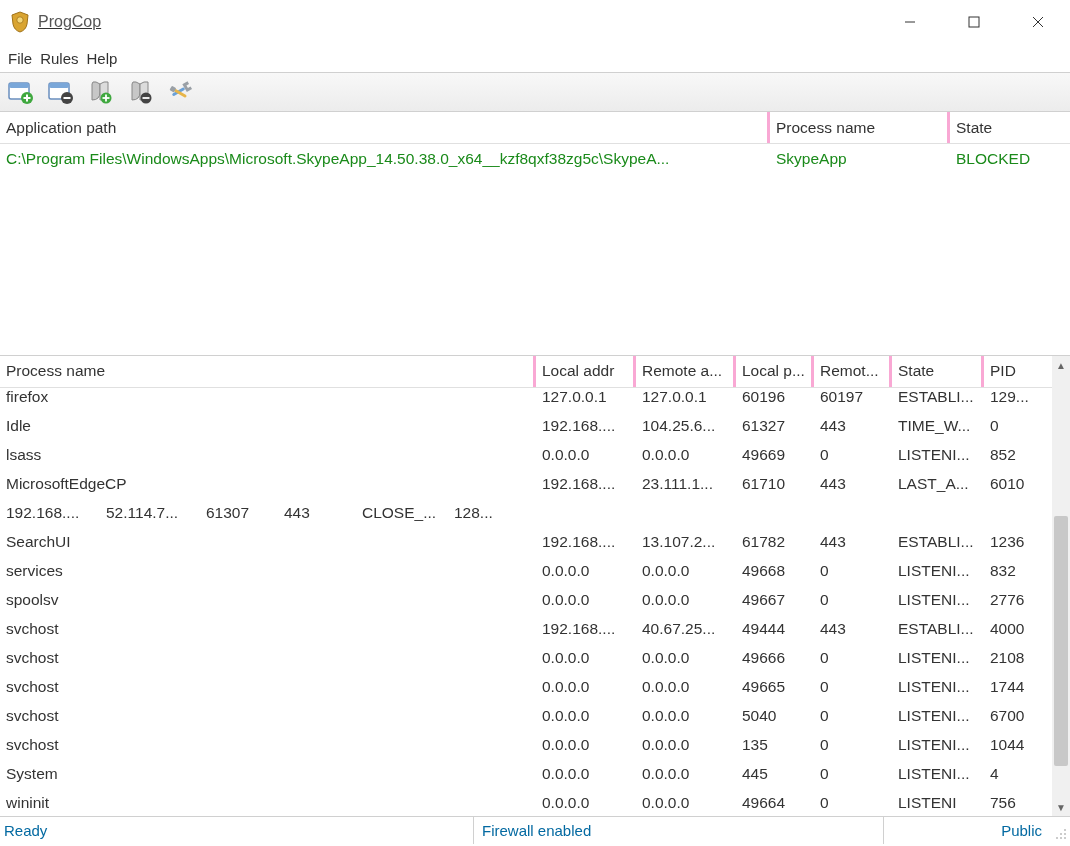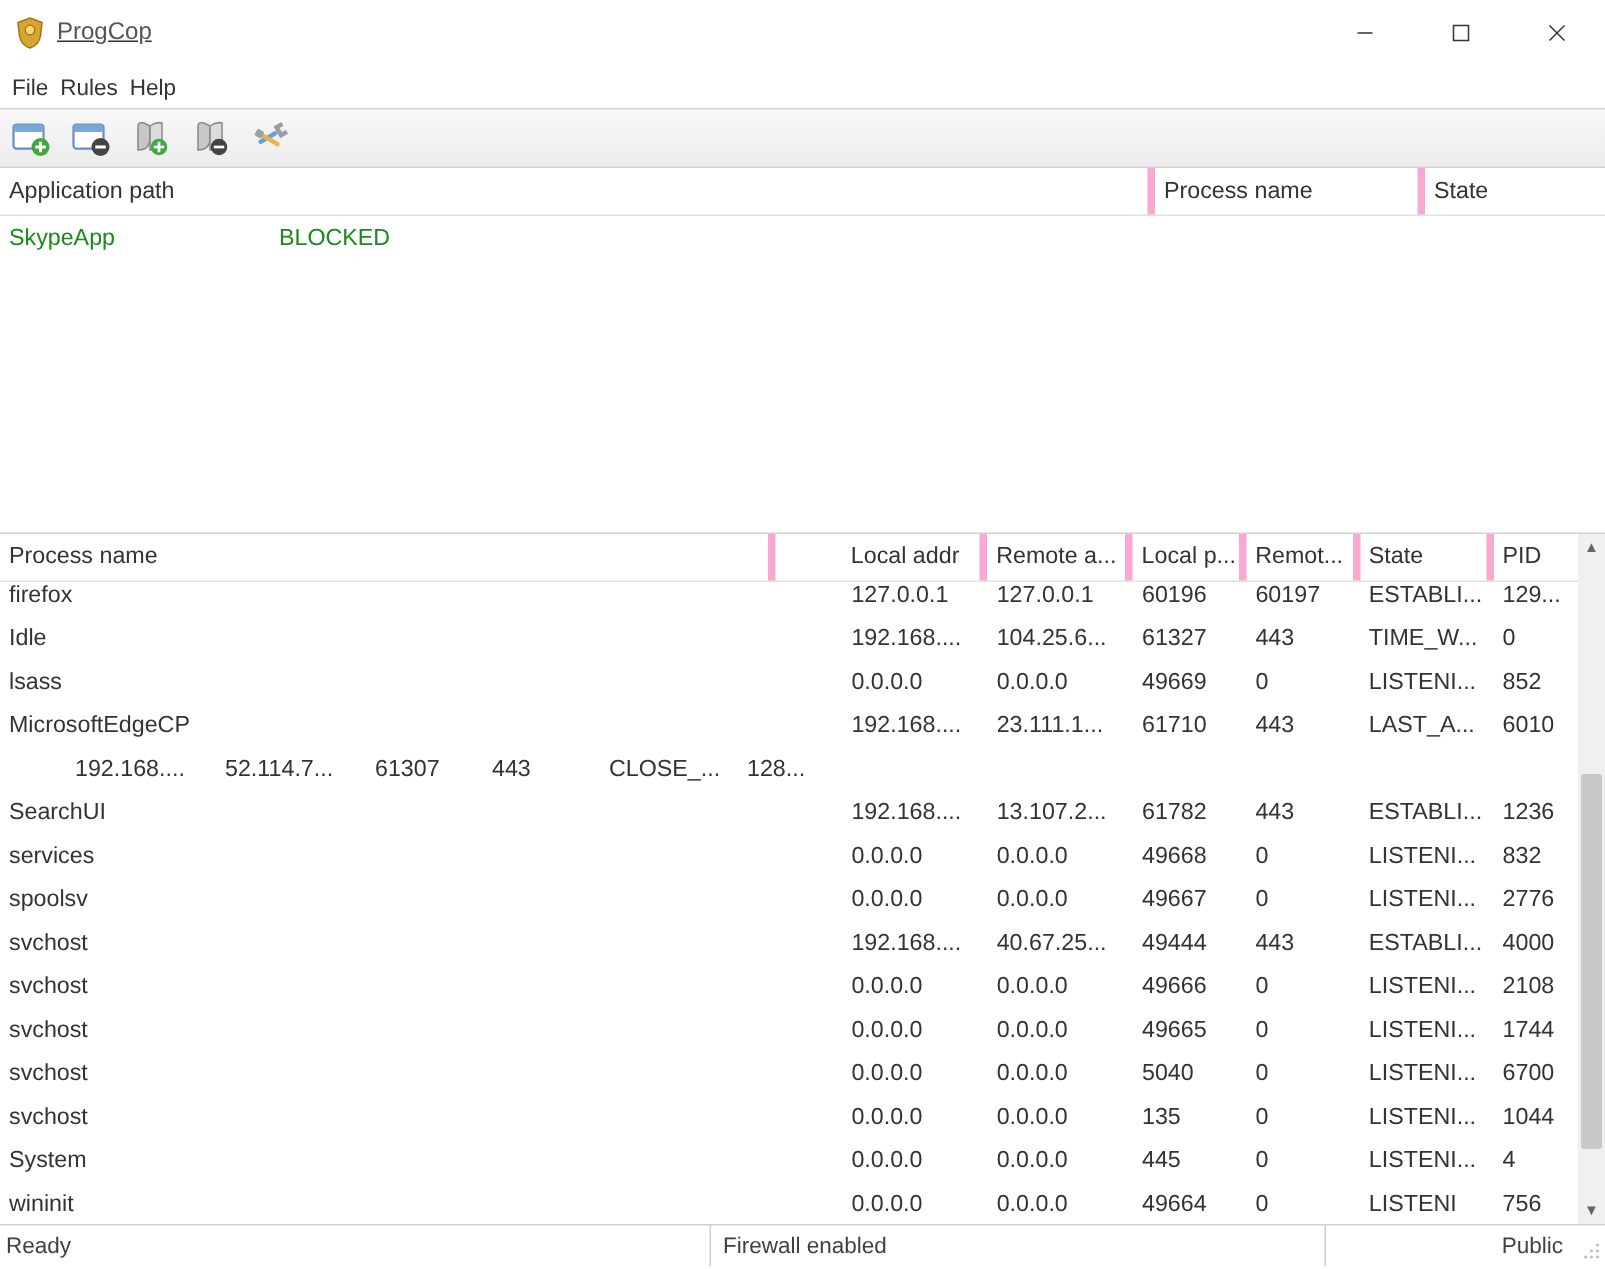--- a/index.html
+++ b/index.html
@@ -74,21 +74,21 @@
     display: flex;
     height: 32px;
     align-items: center;
     font-size: 15.5px;
     color: #333;
     border-bottom: 1px solid #e0e0e0;
     background: #fff;
   }
   .upper-header .col, .lower-header .col {
     padding: 0 4px 0 6px;
-    border-right: 5px solid #f9a8d4;
+    border-right: 3px solid #f9a8d4;
     white-space: nowrap;
     overflow: hidden;
     text-overflow: ellipsis;
     height: 100%;
     display: flex;
     align-items: center;
   }
   .upper-header .col:last-child, .lower-header .col:last-child { border-right: none; }
   .upper-col-path { width: 770px; }
   .upper-col-proc { width: 180px; }
@@ -128,21 +128,21 @@
     font-size: 15.5px;
     color: #333;
   }
   .lower-row .cell {
     padding: 0 4px 0 6px;
     white-space: nowrap;
     overflow: hidden;
     text-overflow: ellipsis;
   }
   .lc-proc   { width: 536px; }
-  .lc-laddr  { width: 100px; margin-left: 44px; }
+  .lc-laddr  { width: 100px; }
   .lc-raddr  { width: 100px; }
   .lc-lport  { width: 78px; }
   .lc-rport  { width: 78px; }
   .lc-state  { width: 92px; }
   .lc-pid    { width: 58px; }
   
   .scrollbar {
     width: 18px;
     background: #f0f0f0;
     position: relative;
@@ -161,21 +161,21 @@
     background: #c8c8c8;
     border-radius: 2px;
   }
   
   .statusbar {
     height: 28px;
     border-top: 1px solid #d0d0d0;
     display: flex;
     align-items: center;
     font-size: 15px;
-    color: #404040;
+    color: #0369a1;
   }
   .status-cell {
     border-right: 1px solid #d0d0d0;
     padding: 0 8px;
     height: 100%;
     display: flex;
     align-items: center;
   }
   .status-cell.first { width: 474px; padding-left: 4px; }
   .status-cell.mid   { width: 410px; }
@@ -275,20 +275,21 @@
 </div>
 
 <div class="upper-pane">
   <div class="upper-header">
     <div class="col upper-col-path">Application path</div>
     <div class="col upper-col-proc">Process name</div>
     <div class="col upper-col-state">State</div>
   </div>
   <div id="upper-rows">
       <div class="upper-row">
+        <div class="cell upper-col-path">C:\Program Files\WindowsApps\Microsoft.SkypeApp_14.50.38.0_x64__kzf8qxf38zg5c\SkypeA...</div>
         <div class="cell upper-col-proc">SkypeApp</div>
         <div class="cell upper-col-state">BLOCKED</div>
       </div>
     </div>
 </div>
 
 <div class="lower-pane">
   <div class="lower-content">
     <div class="lower-header">
       <div class="col lc-proc">Process name</div>

